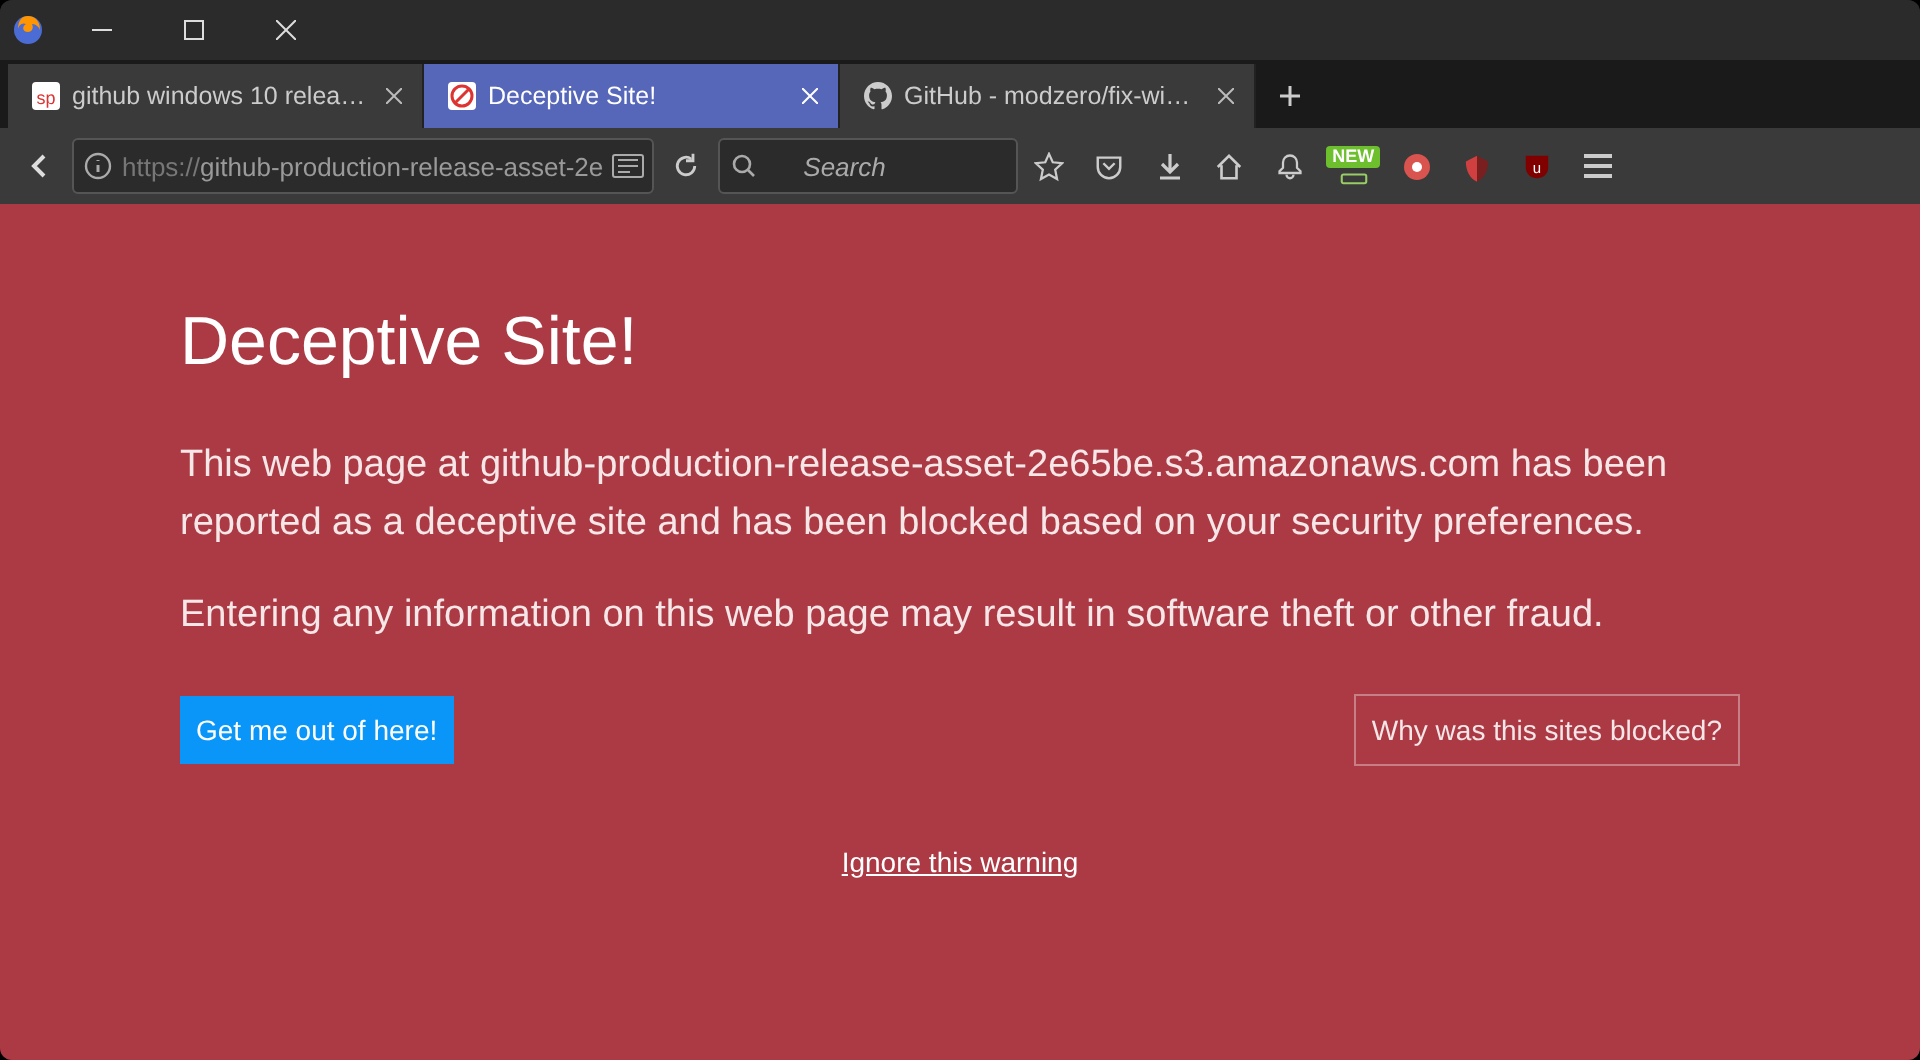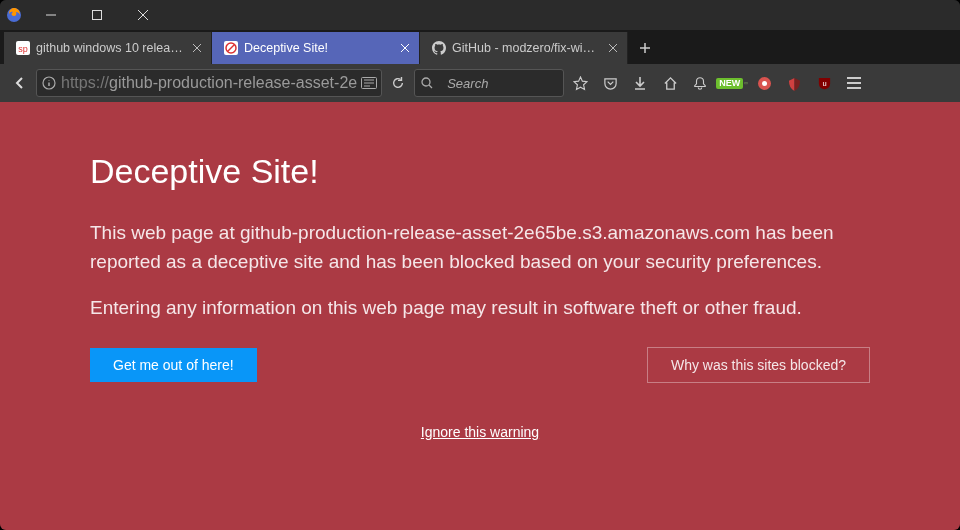--- a/index.html
+++ b/index.html
@@ -27,32 +27,32 @@
   .tab{width:208px;display:flex;align-items:center;padding:0 6px 0 10px;background:var(--tab-inactive);color:#ccc;font-size:12.5px;gap:6px;border-right:1px solid #222;cursor:default;overflow:hidden}
   .tab.active{background:var(--tab-active);color:#fff}
   .tab .favicon{width:16px;height:16px;flex:0 0 16px;display:flex;align-items:center;justify-content:flex-end}
   .tab .label{white-space:nowrap;overflow:hidden;text-overflow:ellipsis;flex:1}
   .tab .close{width:16px;height:16px;flex:0 0 16px;display:flex;align-items:center;justify-content:center;color:#bbb}
   .tab.active .close{color:#fff}
   .newtab{width:34px;display:flex;align-items:center;justify-content:center;color:#ccc}
   
   .navbar{height:38px;background:var(--toolbar);display:flex;align-items:center;padding:0 6px;gap:2px}
   .nav-btn{width:28px;height:28px;display:flex;align-items:center;justify-content:center;color:#ccc;border-radius:2px}
-  .urlbox{flex:0 0 270px;height:28px;background:var(--url-bg);border:1px solid #555;border-radius:3px;display:flex;align-items:center;padding:0 4px;gap:4px;color:#aaa;font-size:16px}
+  .urlbox{flex:0 0 270px;height:28px;background:var(--url-bg);border:1px solid #555;border-radius:3px;display:flex;align-items:center;padding:0 4px;gap:4px;color:#aaa;font-size:13px}
   .urlbox .url-text{flex:1;white-space:nowrap;overflow:hidden;color:#9a9a9a}
   .urlbox .url-text .proto{color:#777}
-  .searchbox{flex:0 0 150px;height:28px;background:var(--url-bg);border:1px solid #555;border-radius:3px;display:flex;align-items:center;padding:0 6px;gap:14px;color:#aaa;font-size:13px;font-style:italic}
+  .searchbox{flex:0 0 150px;height:28px;background:var(--url-bg);border:1px solid #555;border-radius:3px;display:flex;align-items:center;padding:0 6px;gap:24px;color:#aaa;font-size:13px;font-style:italic}
   .badge-new{font-size:9px;font-weight:bold;background:#6dbf2e;color:#fff;padding:1px 3px;border-radius:2px;line-height:1}
   
   .content{flex:1;background:var(--warning-bg);padding:50px 90px;color:var(--text-light);overflow:auto}
   .content h1{font-weight:300;font-size:34px;margin-bottom:28px;color:#fff}
   .content p{font-size:19px;line-height:1.5;margin-bottom:18px;color:var(--text-light)}
   .btn-row{display:flex;align-items:center;margin-top:24px;gap:12px}
   .btn-row .gap{flex:1}
-  .btn{padding:9px 23px;font-size:14px;border:none;cursor:pointer}
+  .btn{padding:9px 8px;font-size:14px;border:none;cursor:pointer}
   .btn.primary{background:var(--blue-btn);color:#fff}
   .btn.secondary{background:transparent;border:1px solid rgba(255,255,255,.35);color:var(--text-light)}
   .ignore{margin-top:40px;text-align:center}
   .ignore a{color:#fff;font-size:14px;text-decoration:underline;cursor:pointer}
   svg{display:block}
 </style>
 </head>
 <body>
 
 <div class="window">
@@ -197,21 +197,21 @@
     <div class="nav-btn">
       <svg width="15" height="15" viewBox="0 0 16 16">
           <path d="M2 8l6-6 6 6M4 7v7h8V7" fill="none" stroke="#ccc" stroke-width="1.4"></path>
         </svg>
     </div>
     <div class="nav-btn">
       <svg width="14" height="14" viewBox="0 0 16 16">
           <path d="M8 2a4 4 0 0 0-4 4v3l-2 2v1h12v-1l-2-2V6a4 4 0 0 0-4-4zM6 13a2 2 0 0 0 4 0" fill="none" stroke="#ccc" stroke-width="1.3"></path>
         </svg>
     </div>
-    <div class="nav-btn" style="gap:1px;width:32px">
+    <div class="nav-btn" style="flex-direction:column;gap:1px;width:32px">
       <span class="badge-new">NEW</span>
       <svg width="14" height="8" viewBox="0 0 16 8">
           <rect x="1" y="2" width="14" height="5" rx="1" fill="none" stroke="#9c6" stroke-width="1.2"></rect>
         </svg>
     </div>
     <div class="nav-btn">
       <svg width="15" height="15">
           <circle cx="7.5" cy="7.5" r="6.5" fill="#d9534f"></circle>
           <circle cx="7.5" cy="7.5" r="2.5" fill="#fff"></circle>
         </svg>

